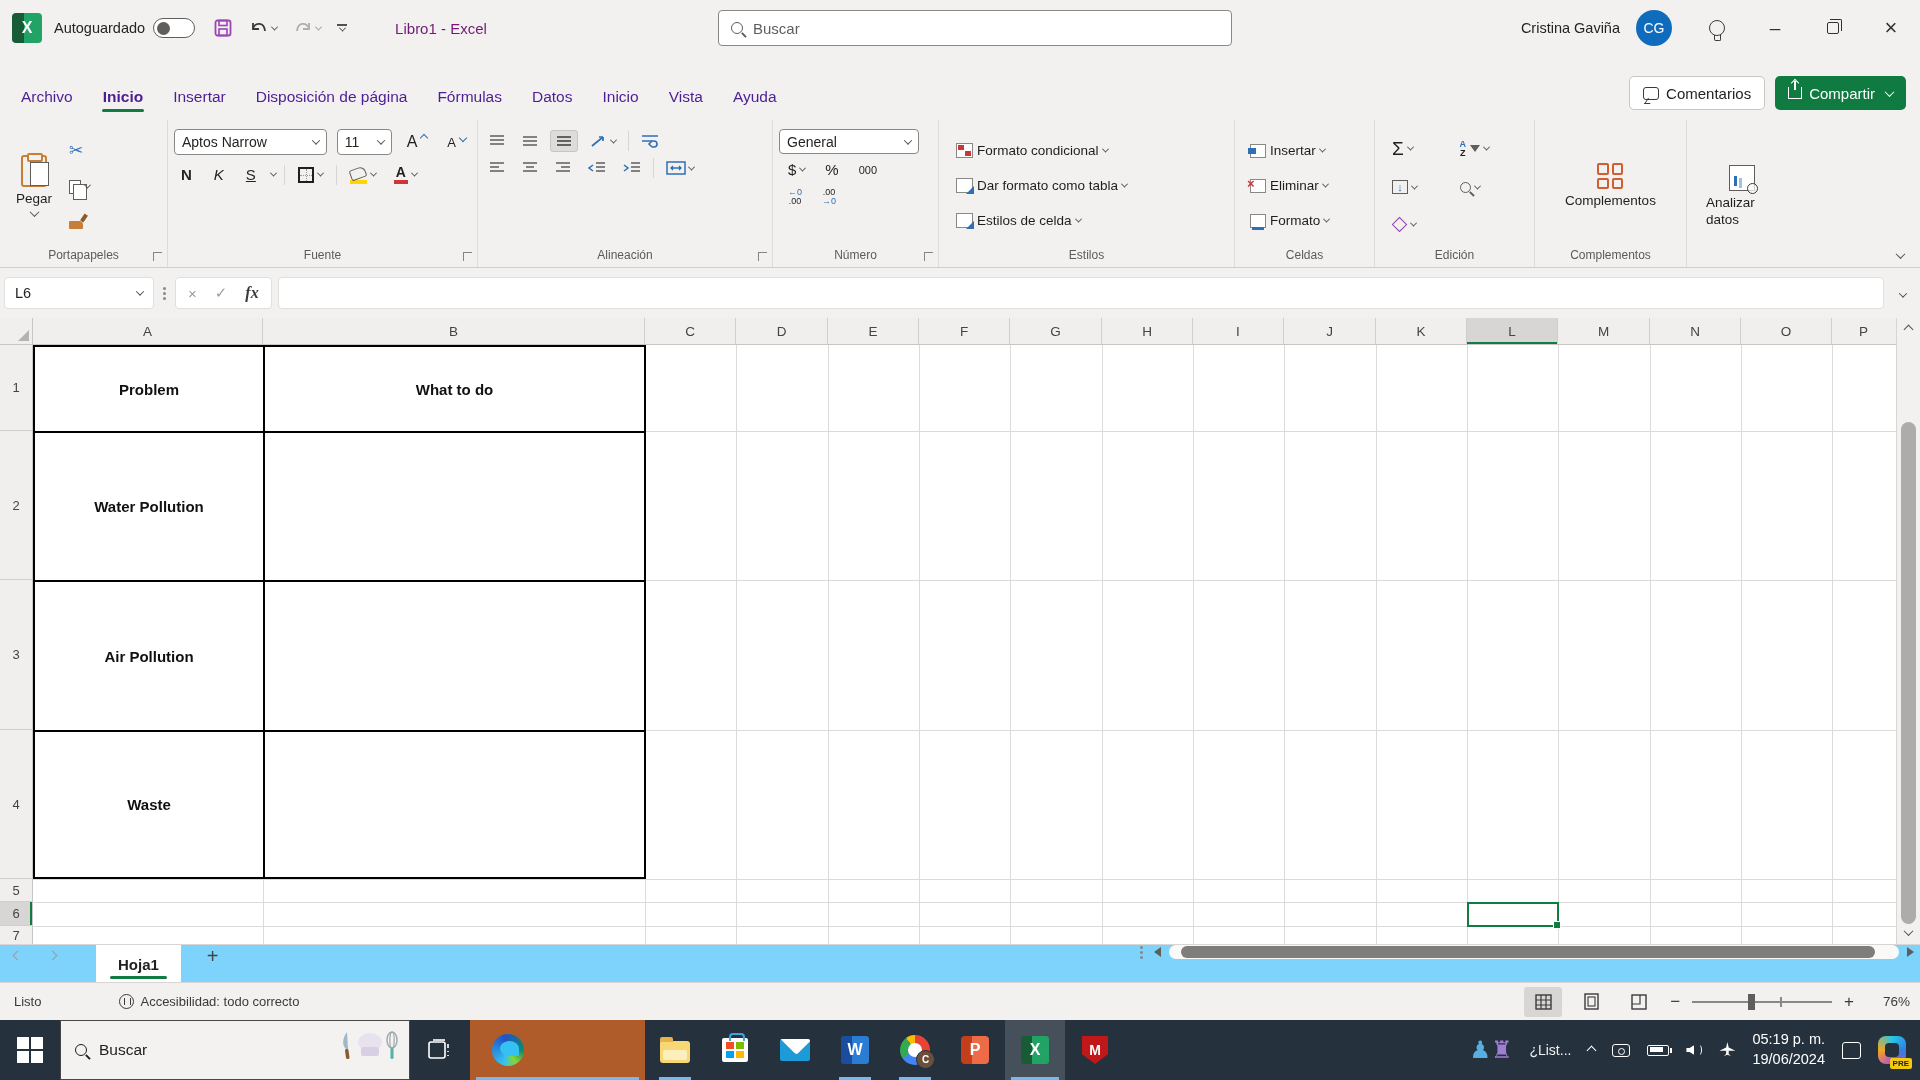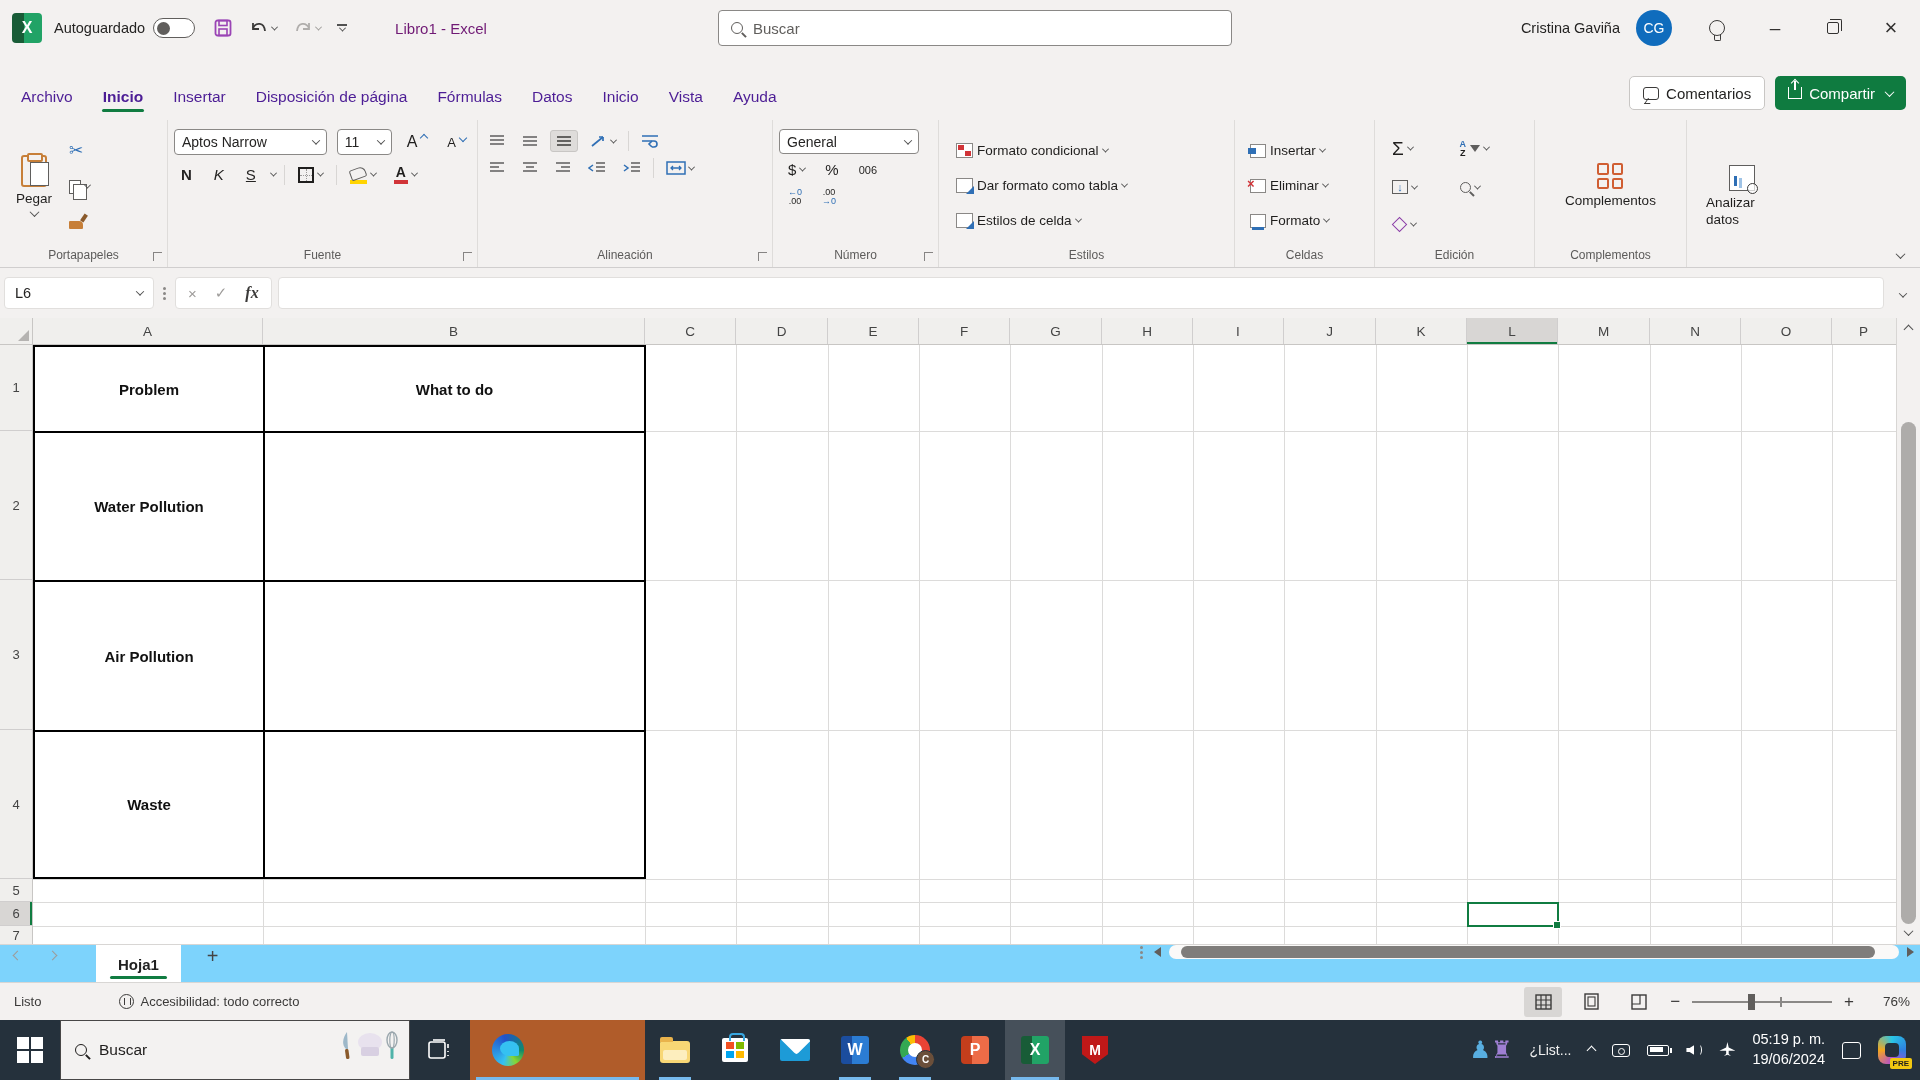--- a/index.html
+++ b/index.html
@@ -515,21 +515,21 @@
       <div class="combo" style="width:140px;height:25px;">
         <span>General</span>
           <span class="chev" style="width:6px;height:6px;"></span>
       </div>
       <div class="irow" style="gap:10px;padding-left:4px;">
         <span class="sbtn num-icons">
             <span>$</span>
             <span class="chev" style="width:5px;height:5px;"></span>
           </span>
         <span class="sbtn num-icons">%</span>
-        <span class="sbtn" style="font-size:11px;">006</span>
+        <span class="sbtn" style="font-size:11px;">000</span>
       </div>
       <div class="irow" style="gap:10px;padding-left:4px;">
         <span class="sbtn tiny2">
           <span class="stack">
               <span class="blue">←0</span>
               <span>.00</span>
             </span>
         </span>
         <span class="sbtn tiny2">
           <span class="stack">

